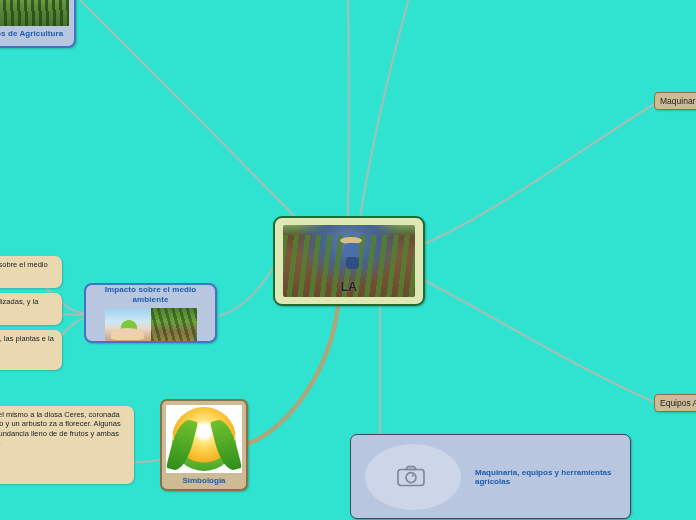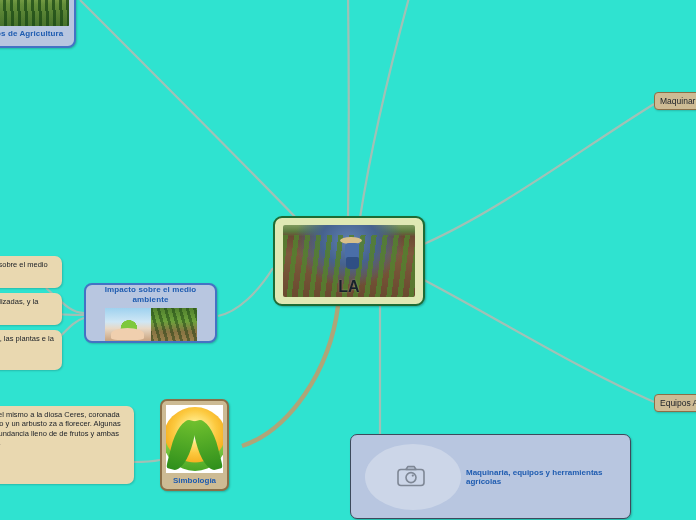--- a/index.html
+++ b/index.html
@@ -58,21 +58,21 @@
   }
   .central .farmer .legs {
     position: absolute; left: 2px; top: 20px; width: 13px; height: 12px;
     background: #2f4f84; border-radius: 2px 2px 4px 4px;
   }
   .central .title-overlay {
     position: absolute; left: 0; right: 0; bottom: 4px;
     text-align: center;
     color: #18212b;
     font-weight: 700;
-    font-size: 16px;
+    font-size: 12px;
     line-height: 12px;
     letter-spacing: .2px;
     text-shadow: 0 0 2px rgba(255,255,255,.35);
   }
 
   
   .topic-blue {
     background: #b8c6e0;
     border: 2px solid #4472c4;
     border-radius: 8px;
@@ -149,28 +149,28 @@
     position: absolute; left: 14px; top: 9px;
     width: 96px; height: 66px;
     background: #ccd6e8;
     border-radius: 50%;
   }
   #n-maq-photo .cam {
     position: absolute; left: 46px; top: 30px;
     width: 28px; height: 22px;
   }
   #n-maq-photo .label {
-    position: absolute; left: 115px; right: 4px;
+    position: absolute; left: 124px; right: 4px;
     color: #1f5cb0; font-weight: 700; font-size: 8px;
     text-align: left;
   }
 
   
   #n-simbologia {
-    left: 160px; top: 399px; width: 69px; height: 92px;
+    left: 160px; top: 399px; width: 88px; height: 92px;
     background: #cdbb94;
     border: 2px solid #8b6f47;
     border-radius: 7px;
     padding: 4px 4px 2px 4px;
     box-shadow: 1px 1px 2px rgba(0,0,0,.22);
   }
   #n-simbologia .emblem {
     width: 100%; height: 68px;
     background: #ffffff;
     position: relative; overflow: hidden;

